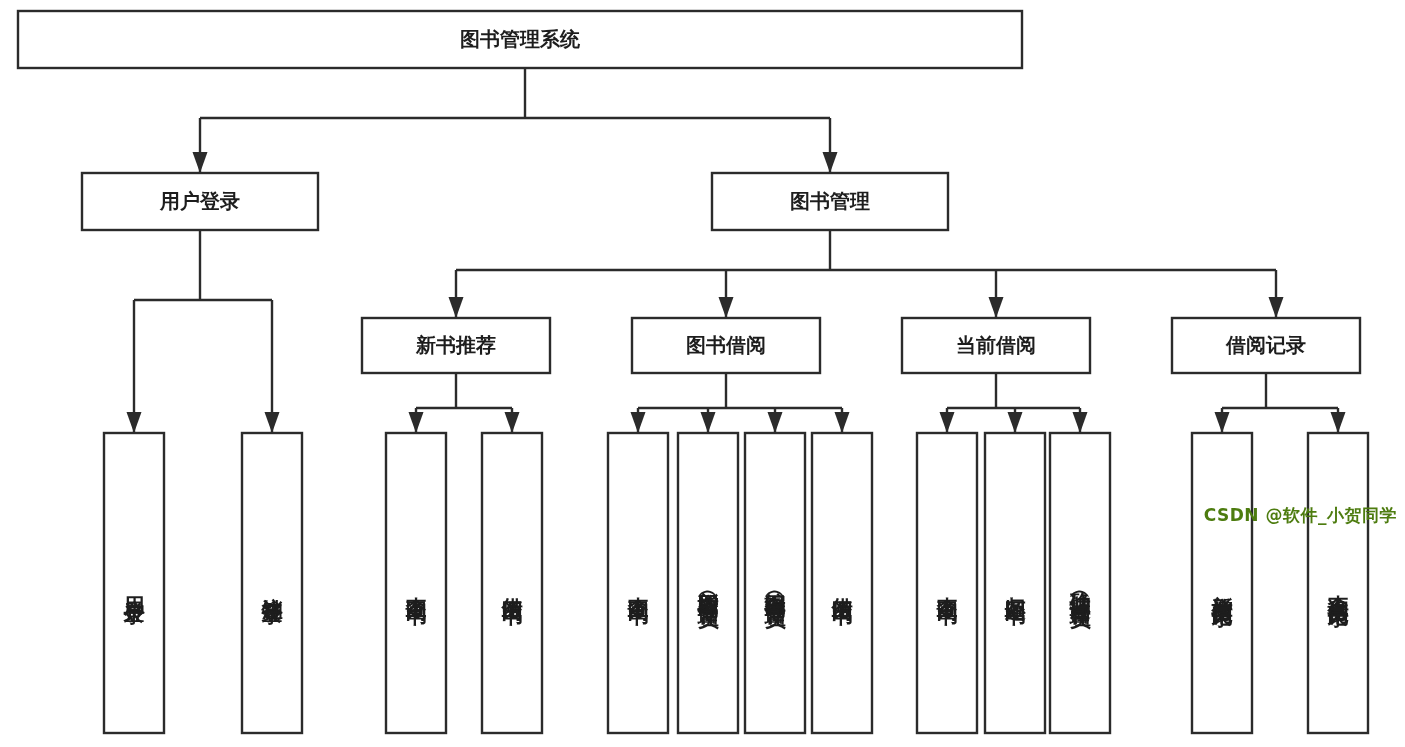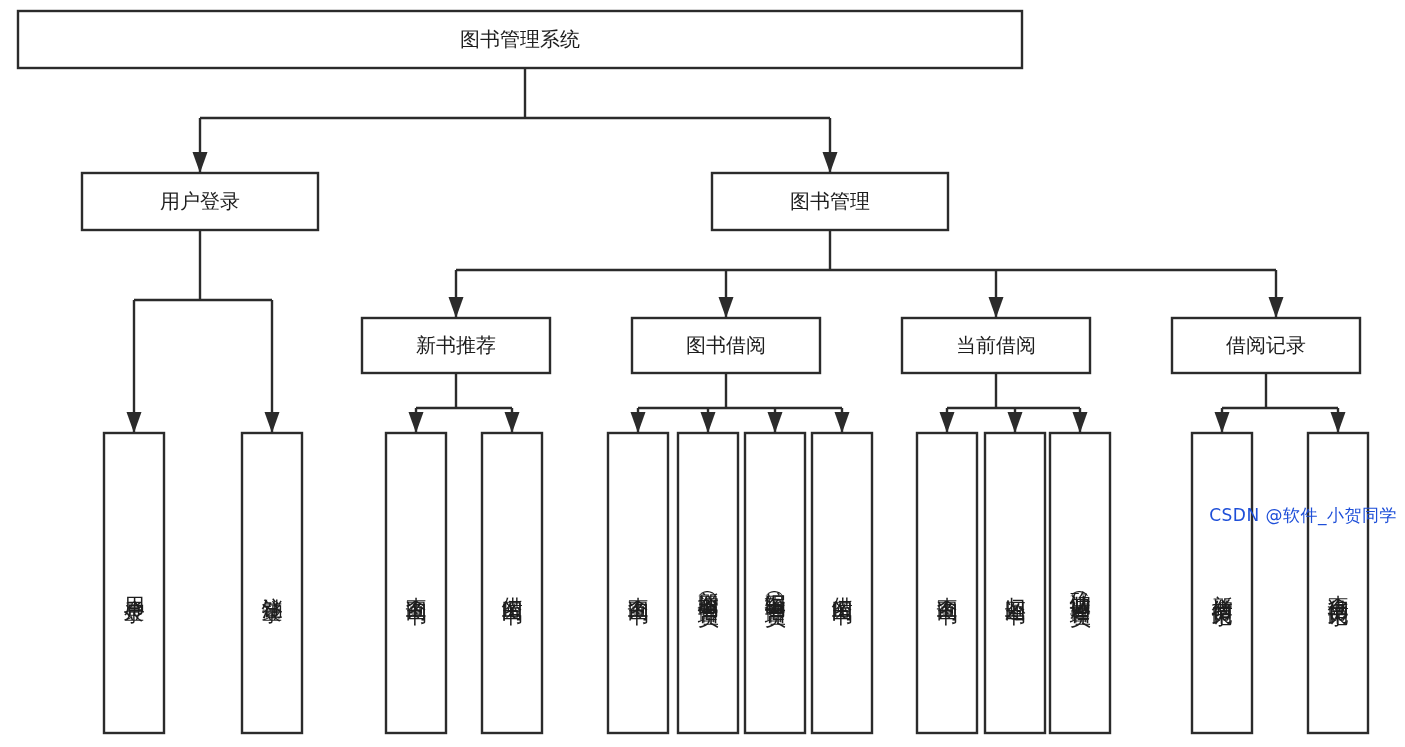--- a/index.html
+++ b/index.html
@@ -12,20 +12,21 @@
     width: 1405px;
     height: 747px;
     font-family: "DejaVu Sans", "Liberation Sans", sans-serif;
     overflow: hidden;
   }
   #diagram-root {
     position: relative;
     width: 1405px;
     height: 531px;
     background: #ffffff;
+    font-weight: bold;
   }
   svg.diagram-canvas {
     position: absolute;
     left: 0;
     top: 0;
     width: 1405px;
     height: 747px;
     display: block;
   }
   .node-box {
@@ -62,21 +63,21 @@
     text-align: center;
     white-space: nowrap;
     pointer-events: none;
   }
   .watermark {
     position: absolute;
     right: 8px;
     bottom: 4px;
     font-family: "DejaVu Sans", "Liberation Sans", sans-serif;
     font-size: 17px;
-    color: #1d4ed8;
+    color: #4d7c0f;
     letter-spacing: 0.5px;
     white-space: nowrap;
   }
 </style>
 </head>
 <body>
 
 <div id="diagram-root">
 
   <svg class="diagram-canvas" id="diagram-svg" viewBox="0 0 1405 747" xmlns="http://www.w3.org/2000/svg">

